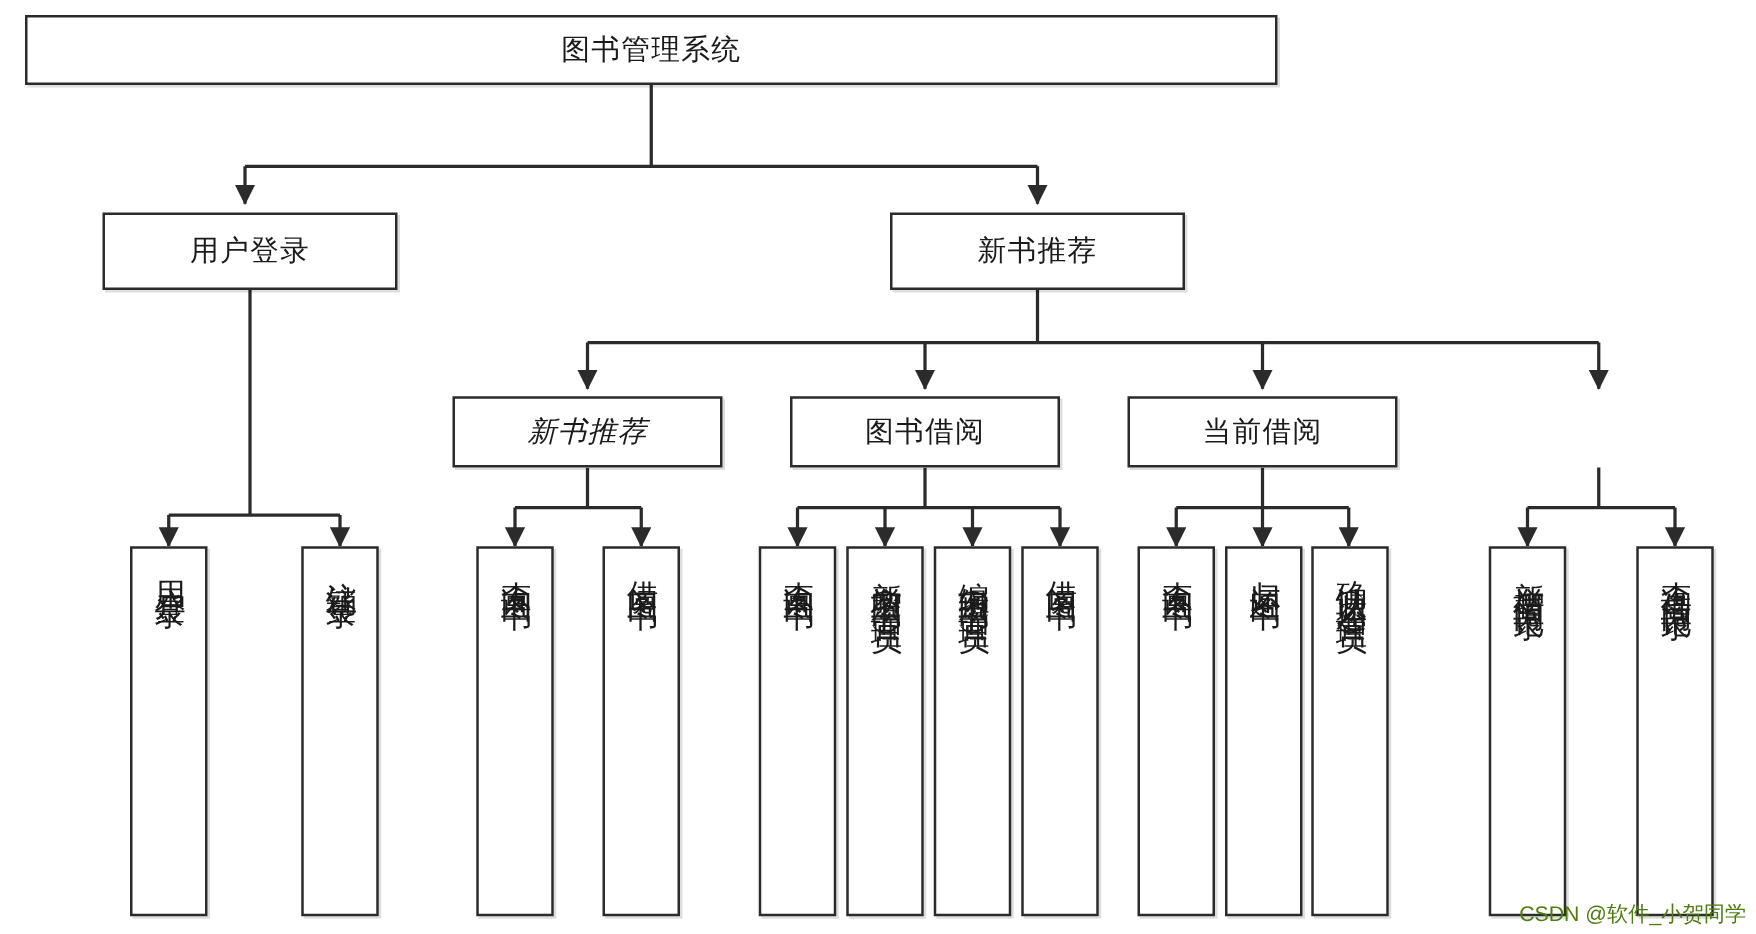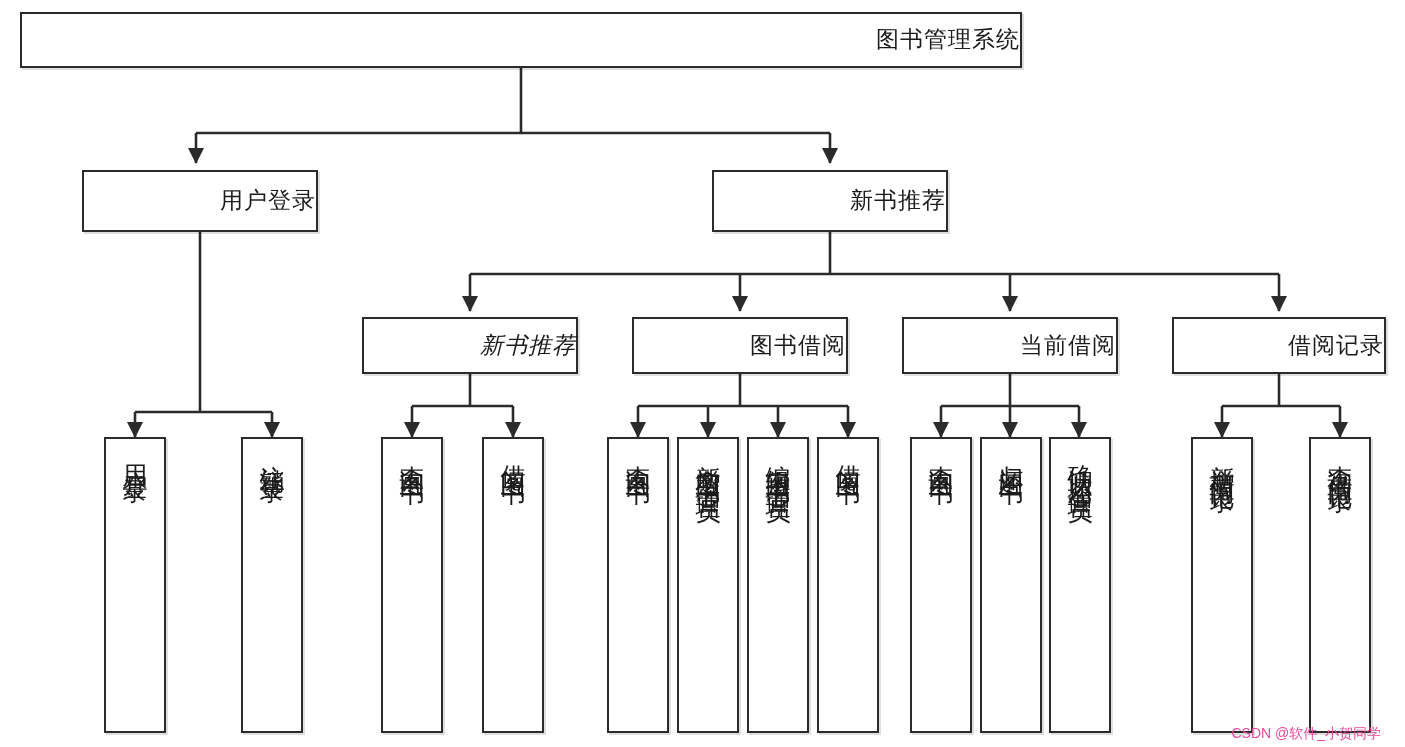--- a/index.html
+++ b/index.html
@@ -2,28 +2,28 @@
 <html><head>
 <meta charset="utf-8">
 <style>
   html,body{margin:0;padding:0;background:#ffffff;}
   body{width:1405px;height:747px;overflow:hidden;
        font-family:"Liberation Sans","DejaVu Sans",sans-serif;}
   #diagram-root{position:relative;width:1405px;height:747px;background:#fff;}
   svg.wires{position:absolute;left:0;top:0;width:1405px;height:747px;}
   .node{position:absolute;box-sizing:border-box;background:#ffffff;
         border:2px solid #2b2b2b;box-shadow:2px 2px 0 rgba(0,0,0,0.13);
-        display:flex;align-items:center;justify-content:flex-end;}
+        display:flex;align-items:center;justify-content:center;}
   .node .lbl{color:#1b1b1b;line-height:1.12;text-align:center;white-space:pre;}
   .node.h .lbl{font-size:23px;letter-spacing:1px;}
   .node.v{align-items:flex-start;justify-content:center;padding-top:6px;}
   .node.v .lbl{writing-mode:vertical-rl;text-orientation:upright;
                font-size:25px;letter-spacing:5px;line-height:1;}
-  .watermark{position:absolute;right:24px;bottom:4px;font-size:14px;
-             color:#ec4899;white-space:nowrap;}
+  .watermark{position:absolute;right:8px;bottom:4px;font-size:17px;
+             color:#4d7c0f;white-space:nowrap;}
 </style>
 </head>
 <body>
 
 <div id="diagram-root">
 
   <svg class="wires" viewBox="0 0 1405 747" xmlns="http://www.w3.org/2000/svg">
     <defs>
       <marker id="arrow" viewBox="0 0 10 10" refX="9.4" refY="5" markerWidth="6.2" markerHeight="6.2" orient="auto-start-reverse">
         <path d="M 0 0 L 10 5 L 0 10 z" fill="#2b2b2b"></path>
@@ -86,23 +86,20 @@
 
   <div class="node h" style="left:362px;top:317px;width:216px;height:57px;font-style:italic;">
     <span class="lbl">新书推荐</span>
   </div>
   <div class="node h" style="left:902px;top:317px;width:216px;height:57px;">
     <span class="lbl">当前借阅</span>
   </div>
   <div class="node h" style="left:632px;top:317px;width:216px;height:57px;">
     <span class="lbl">图书借阅</span>
   </div>
-  <div class="node h" style="left:1172px;top:317px;width:214px;height:57px;">
-    <span class="lbl">借阅记录</span>
-  </div>
 
   <div class="node v" style="left:104px;top:437px;width:62px;height:296px;">
     <span class="lbl">用户登录</span>
   </div>
   <div class="node v" style="left:241px;top:437px;width:62px;height:296px;">
     <span class="lbl">注销登录</span>
   </div>
 
   <div class="node v" style="left:381px;top:437px;width:62px;height:296px;">
     <span class="lbl">查询图书</span>

